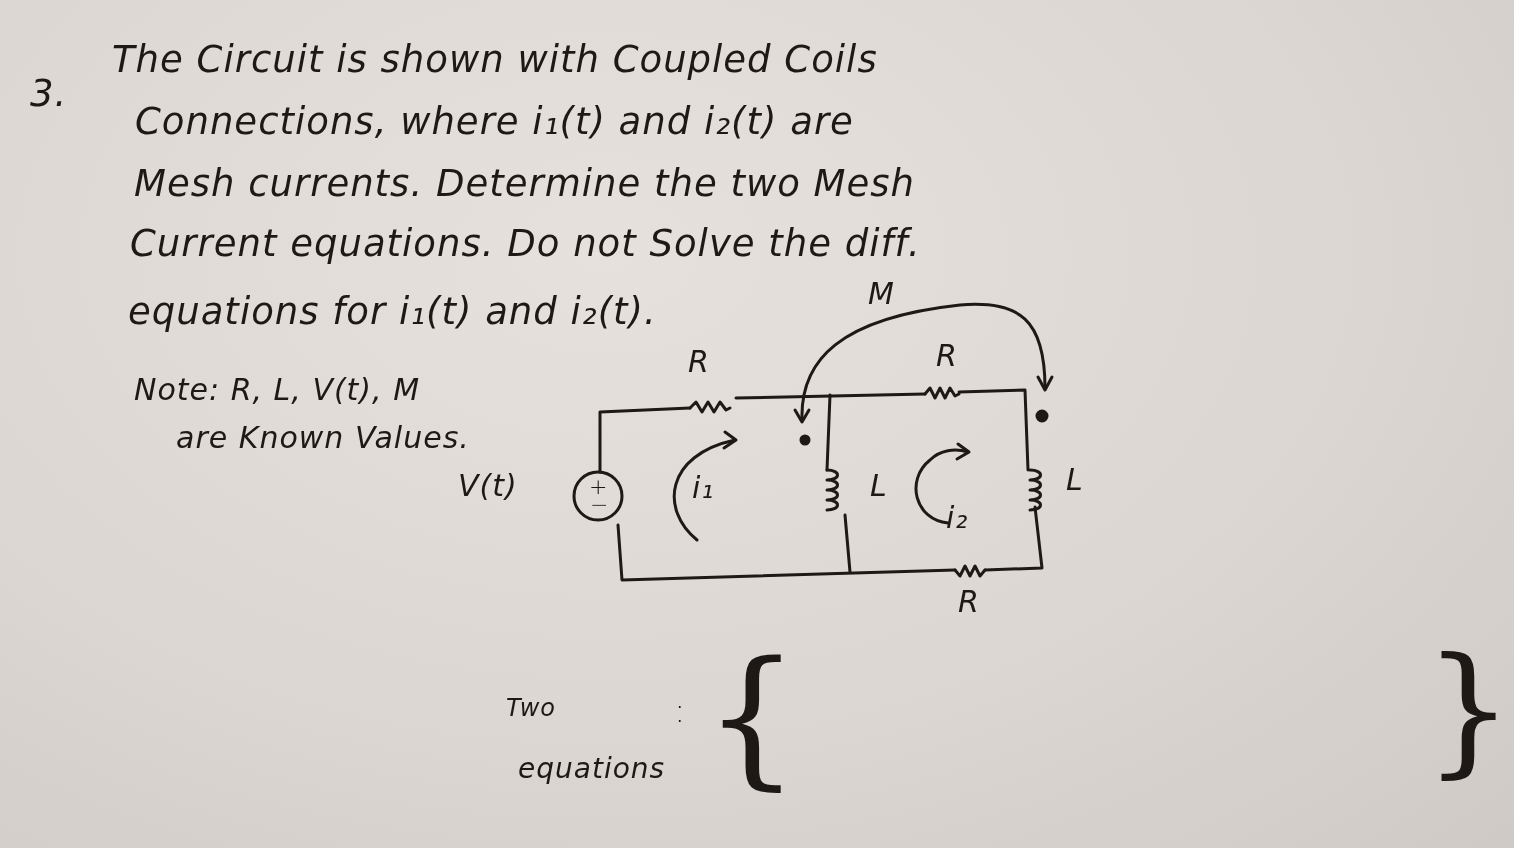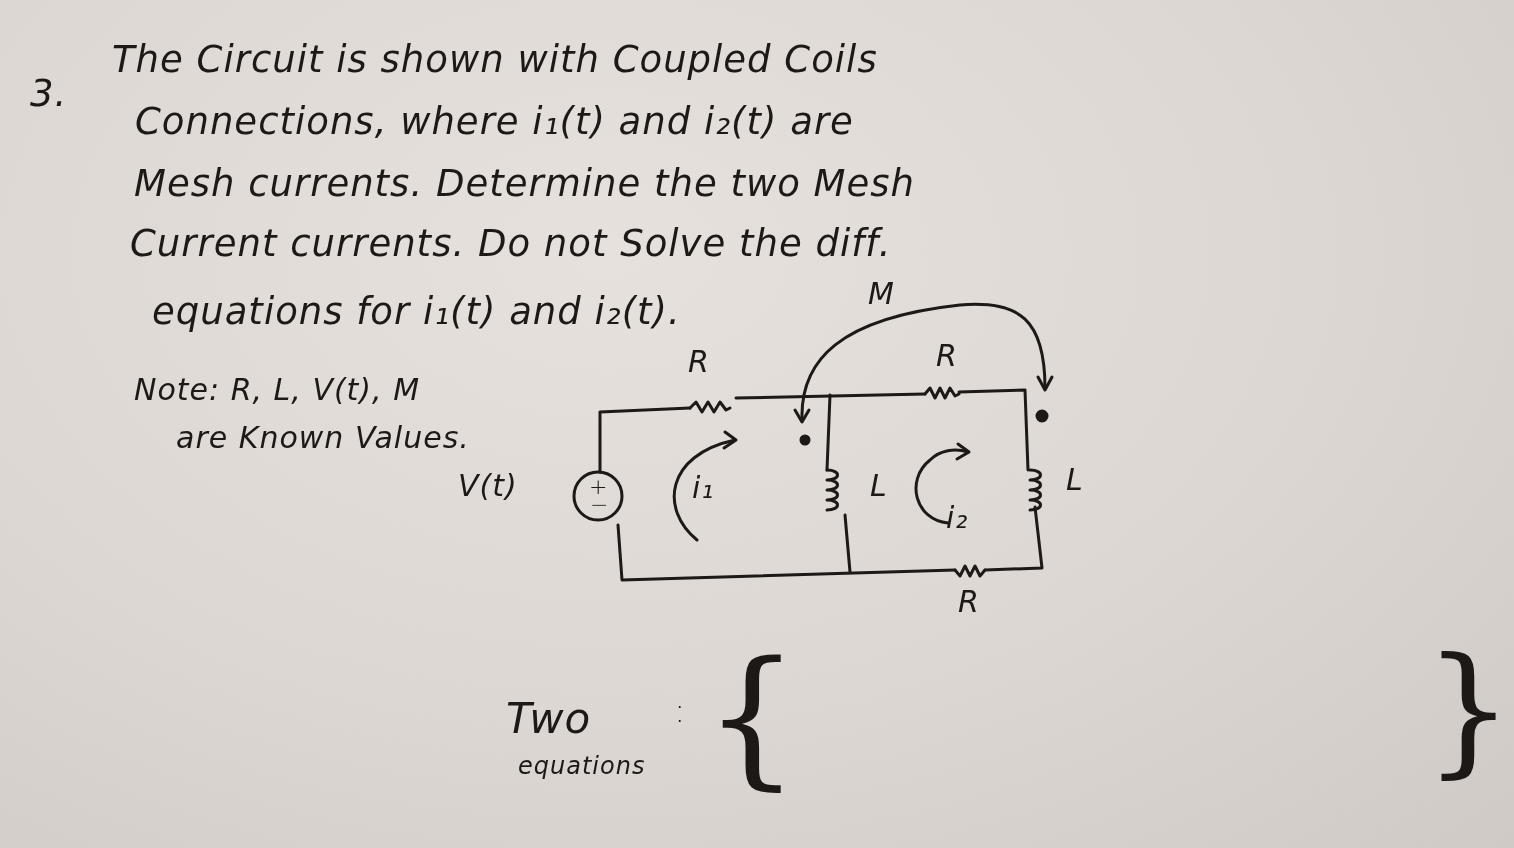--- a/index.html
+++ b/index.html
@@ -23,22 +23,22 @@
   svg.circuit { position:absolute; left:0; top:0; }
   .brace { position:absolute; font-family:"DejaVu Serif", serif; font-weight:200; color:#1c1917; }
 </style>
 </head>
 <body>
 
 <div class="hand line" style="left:30px; top:72px;">3.</div>
 <div class="hand line" style="left:112px; top:38px;font-style:italic;">The Circuit is shown with Coupled Coils</div>
 <div class="hand line" style="left:135px; top:100px;">Connections, where i₁(t) and i₂(t) are</div>
 <div class="hand line" style="left:134px; top:162px;">Mesh currents. Determine the two Mesh</div>
-<div class="hand line" style="left:130px; top:222px;">Current currents. Do not Solve the diff.</div>
-<div class="hand line" style="left:152px; top:290px;">equations for i₁(t) and i₂(t).</div>
+<div class="hand line" style="left:130px; top:222px;">Current equations. Do not Solve the diff.</div>
+<div class="hand line" style="left:128px; top:290px;">equations for i₁(t) and i₂(t).</div>
 
 <div class="hand small" style="left:134px; top:372px;">
   <span class="u">Note</span><span>:</span>
   <span>R, L, V(t), M</span>
 </div>
 <div class="hand small" style="left:176px; top:420px;">
   <span>are</span>
   <span class="u">Known</span>
   <span class="u">Values.</span>
 </div>
@@ -86,18 +86,18 @@
 <div class="hand small" style="left:936px; top:338px;">R</div>
 <div class="hand small" style="left:958px; top:584px;">R</div>
 <div class="hand small" style="left:870px; top:468px;">L</div>
 <div class="hand small" style="left:1066px; top:462px;">L</div>
 <div class="hand small" style="left:692px; top:470px;">i₁</div>
 <div class="hand small" style="left:946px; top:500px;">i₂</div>
 <div class="hand small" style="left:458px; top:468px;">V(t)</div>
 <div class="hand" style="left:589px; top:474px; font-size:22px; font-style:normal;">+</div>
 <div class="hand" style="left:590px; top:492px; font-size:22px; font-style:normal;">−</div>
 
-<div class="hand small" style="left:506px; top:694px; font-size:42px;">Two</div>
-<div class="hand" style="left:518px; top:752px; font-size:24px;">equations</div>
+<div class="hand small" style="left:506px; top:694px; font-size:24px;">Two</div>
+<div class="hand" style="left:518px; top:752px; font-size:28px;">equations</div>
 <div class="hand" style="left:674px; top:690px; font-size:34px; font-style:normal;">:</div>
 <div class="brace" style="left:704px; top:642px; font-size:150px; line-height:1;">{</div>
 <div class="brace" style="left:1424px; top:640px; font-size:140px; line-height:1;">}</div>
 <div style="position:absolute; left:770px; top:660px; width:640px; height:140px;"></div>
 
 </body></html>

